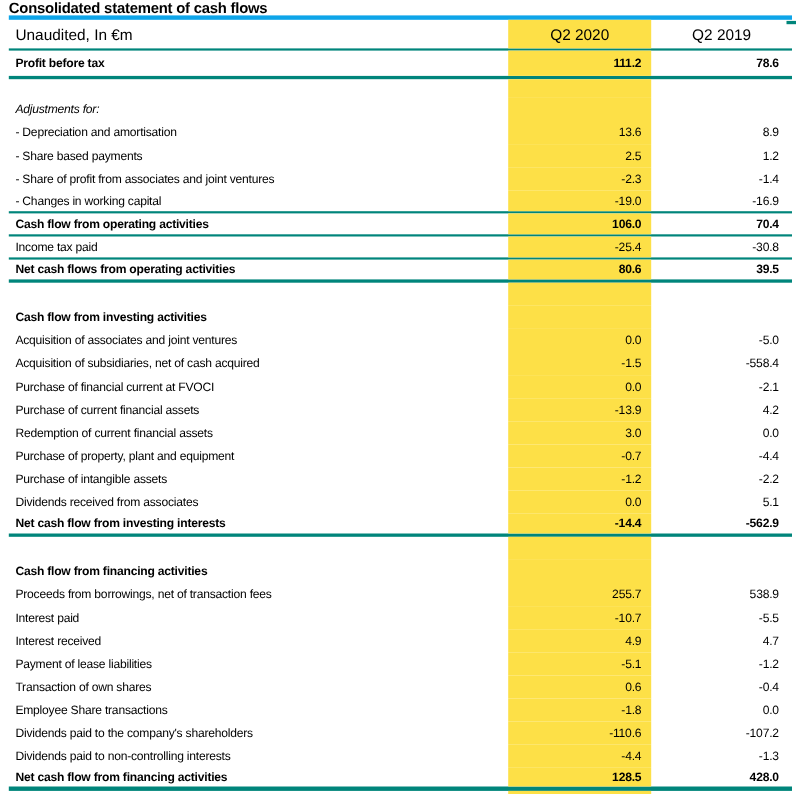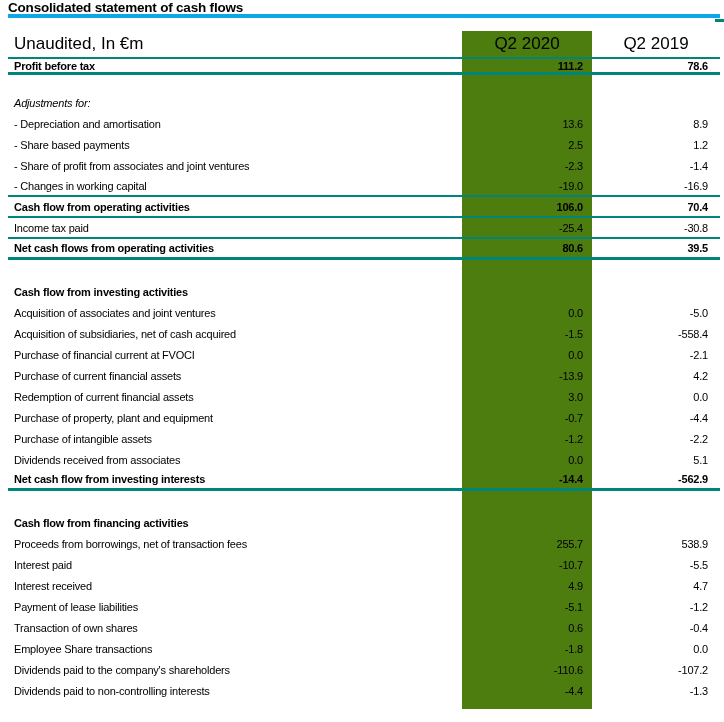--- a/index.html
+++ b/index.html
@@ -33,48 +33,47 @@
     top: 19px;
     width: 9px;
     height: 3px;
     background: #00857b;
   }
   .header-row {
     display: flex;
     height: 28px;
     align-items: center;
     border-bottom: 2px solid #00857b;
-    font-size: 17px;
-    margin-top: 13px;
+    font-size: 14px;
   }
   .row {
     display: flex;
     height: 21px;
     align-items: center;
     font-size: 11px;
     letter-spacing: -0.2px;
   }
-  .row.profit { height: 16px; align-items: flex-end; }
+  .row.profit { height: 26px; align-items: flex-end; }
   .row.spacer-first { height: 17px; }
   .row.stub { height: 8px; }
   .cell-label {
     flex: 1 1 auto;
     padding-left: 6px;
     white-space: nowrap;
     overflow: hidden;
     align-self: stretch;
     display: flex;
     align-items: center;
   }
   .cell-v1 {
     width: 130px;
     flex: 0 0 130px;
     text-align: right;
     padding-right: 9px;
-    background: #4d7c0f;
+    background: #fde047;
     align-self: stretch;
     display: flex;
     align-items: center;
     justify-content: flex-end;
   }
   .cell-v2 {
     width: 128px;
     flex: 0 0 128px;
     text-align: right;
     padding-right: 12px;
@@ -254,20 +253,25 @@
       <div class="row">
         <div class="cell-label">Dividends paid to the company's shareholders</div>
         <div class="cell-v1">-110.6</div>
         <div class="cell-v2">-107.2</div>
       </div>
       <div class="row">
         <div class="cell-label">Dividends paid to non-controlling interests</div>
         <div class="cell-v1">-4.4</div>
         <div class="cell-v2">-1.3</div>
       </div>
+      <div class="row b-heavy bold">
+        <div class="cell-label">Net cash flow from financing activities</div>
+        <div class="cell-v1">128.5</div>
+        <div class="cell-v2">428.0</div>
+      </div>
       <div class="row stub">
         <div class="cell-label"></div>
         <div class="cell-v1"></div>
         <div class="cell-v2"></div>
       </div>
     </div>
 </div>
 
 <div class="accent-mark-topright" style="right:0;"></div>
 

